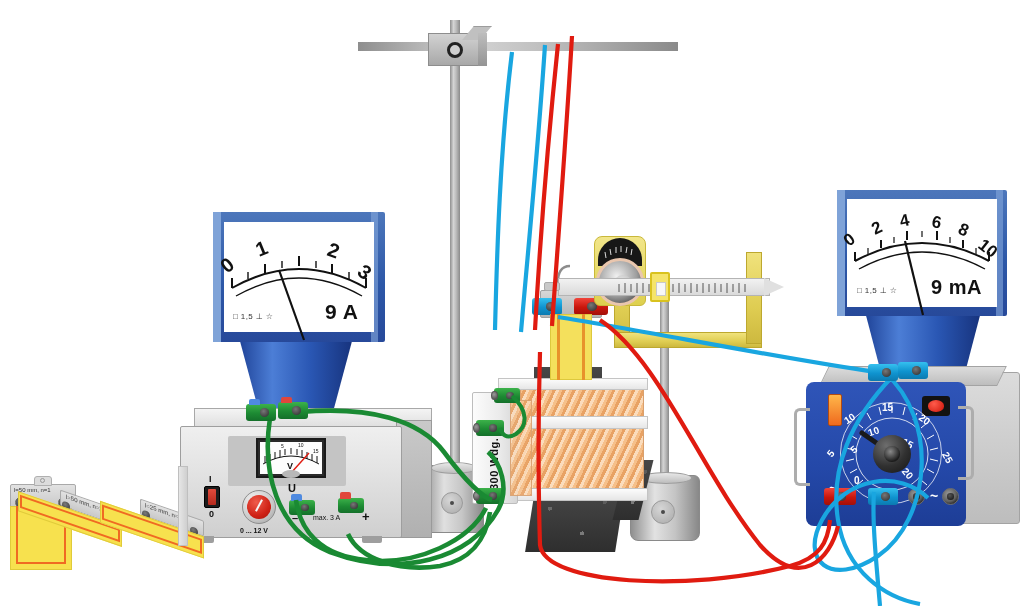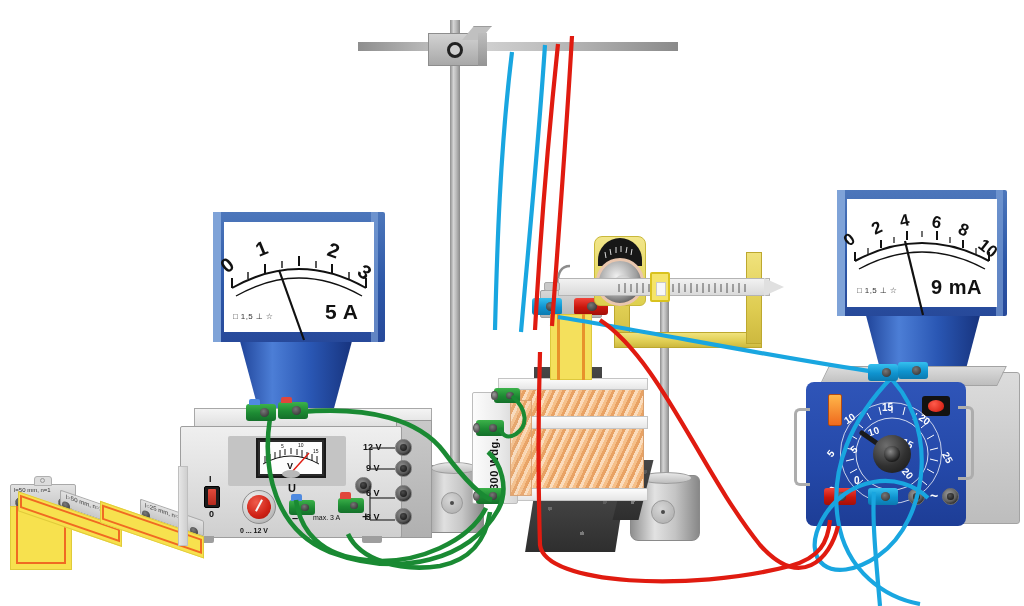--- a/index.html
+++ b/index.html
@@ -149,21 +149,21 @@
         </g>
         <g font-family="Liberation Sans,sans-serif" font-size="20" font-weight="bold" fill="#111">
           <text x="3" y="52" transform="rotate(-38 3 52)">0</text>
           <text x="35" y="35" transform="rotate(-22 35 35)">1</text>
           <text x="102" y="33" transform="rotate(20 102 33)">2</text>
           <text x="132" y="52" transform="rotate(38 132 52)">3</text>
         </g>
         <line x1="55" y1="48" x2="80" y2="118" stroke="#111" stroke-width="2.2"></line>
       </svg>
     </div>
-    <div class="range" style="left:120px;top:88px;font-size:21px;">5 A</div>
+    <div class="range" style="left:120px;top:88px;font-size:21px;">9 A</div>
     <div class="cls" style="left:28px;top:100px;">□ 1,5 ⊥ ☆</div>
   </div>
 
   <div class="meter" style="left:833px;top:190px;width:186px;height:200px;">
     <div class="funnel" style="left:30px;top:114px;width:120px;height:92px;">
       <svg width="120" height="94" viewBox="0 0 120 94">
         <defs>
           <linearGradient id="fun2" x1="0" y1="0" x2="1" y2="0">
             <stop offset="0%" stop-color="#1c3f94"></stop>
               <stop offset="30%" stop-color="#4c7ed6"></stop>
@@ -273,42 +273,20 @@
     </div>
     <div class="lab" style="left:112px;top:104px;font-size:11px;">–</div>
     <div class="plug" style="left:158px;top:90px;width:26px;height:15px;">
       <div class="bar pg"></div>
         <div class="hole"></div>
       <div class="abs" style="left:2px;top:-6px;width:11px;height:7px;border-radius:2px 2px 0 0;background:#e0473c;"></div>
     </div>
     <div class="lab" style="left:182px;top:101px;font-size:13px;">+</div>
     <div class="lab-sm" style="left:133px;top:106px;">max. 3 A</div>
 
-    <div class="abs" style="left:182px;top:28px;width:70px;height:98px;">
-      <div class="lab" style="left:1px;top:6px;">12 V</div>
-      <div class="socket" style="left:33px;top:3px;width:17px;height:17px;"></div>
-      <div class="lab" style="left:4px;top:27px;">9 V</div>
-      <div class="socket" style="left:33px;top:24px;width:17px;height:17px;"></div>
-      <div class="socket" style="left:-7px;top:41px;width:17px;height:17px;"></div>
-      <div class="lab" style="left:4px;top:52px;">6 V</div>
-      <div class="socket" style="left:33px;top:49px;width:17px;height:17px;"></div>
-      <div class="lab" style="left:4px;top:76px;">3 V</div>
-      <div class="socket" style="left:33px;top:72px;width:17px;height:17px;"></div>
-      <svg class="abs" style="left:0;top:0;" width="70" height="98">
-        <g stroke="#2b2b2b" stroke-width="1.2" fill="none">
-          <path d="M8 12 L33 12"></path>
-            <path d="M8 12 L8 33"></path>
-            <path d="M8 33 L33 33"></path>
-          <path d="M8 50 L8 62"></path>
-            <path d="M8 62 L33 62"></path>
-            <path d="M8 62 L8 84"></path>
-            <path d="M8 84 L33 84"></path>
-        </g>
-      </svg>
-    </div>
   </div>
 
   <div class="abs" style="left:462px;top:330px;width:200px;height:230px;">
 
     <div class="core-blk" style="left:72px;top:37px;width:68px;height:52px;"></div>
     <div class="core-blk" style="left:68px;top:160px;width:90px;height:62px;transform:skewX(-9deg);"></div>
     <div class="core-blk" style="left:158px;top:130px;width:26px;height:60px;transform:skewX(-14deg);"></div>
 
     <div class="copper" style="left:58px;top:56px;width:124px;height:36px;"></div>
     <div class="copper" style="left:58px;top:96px;width:124px;height:68px;"></div>

